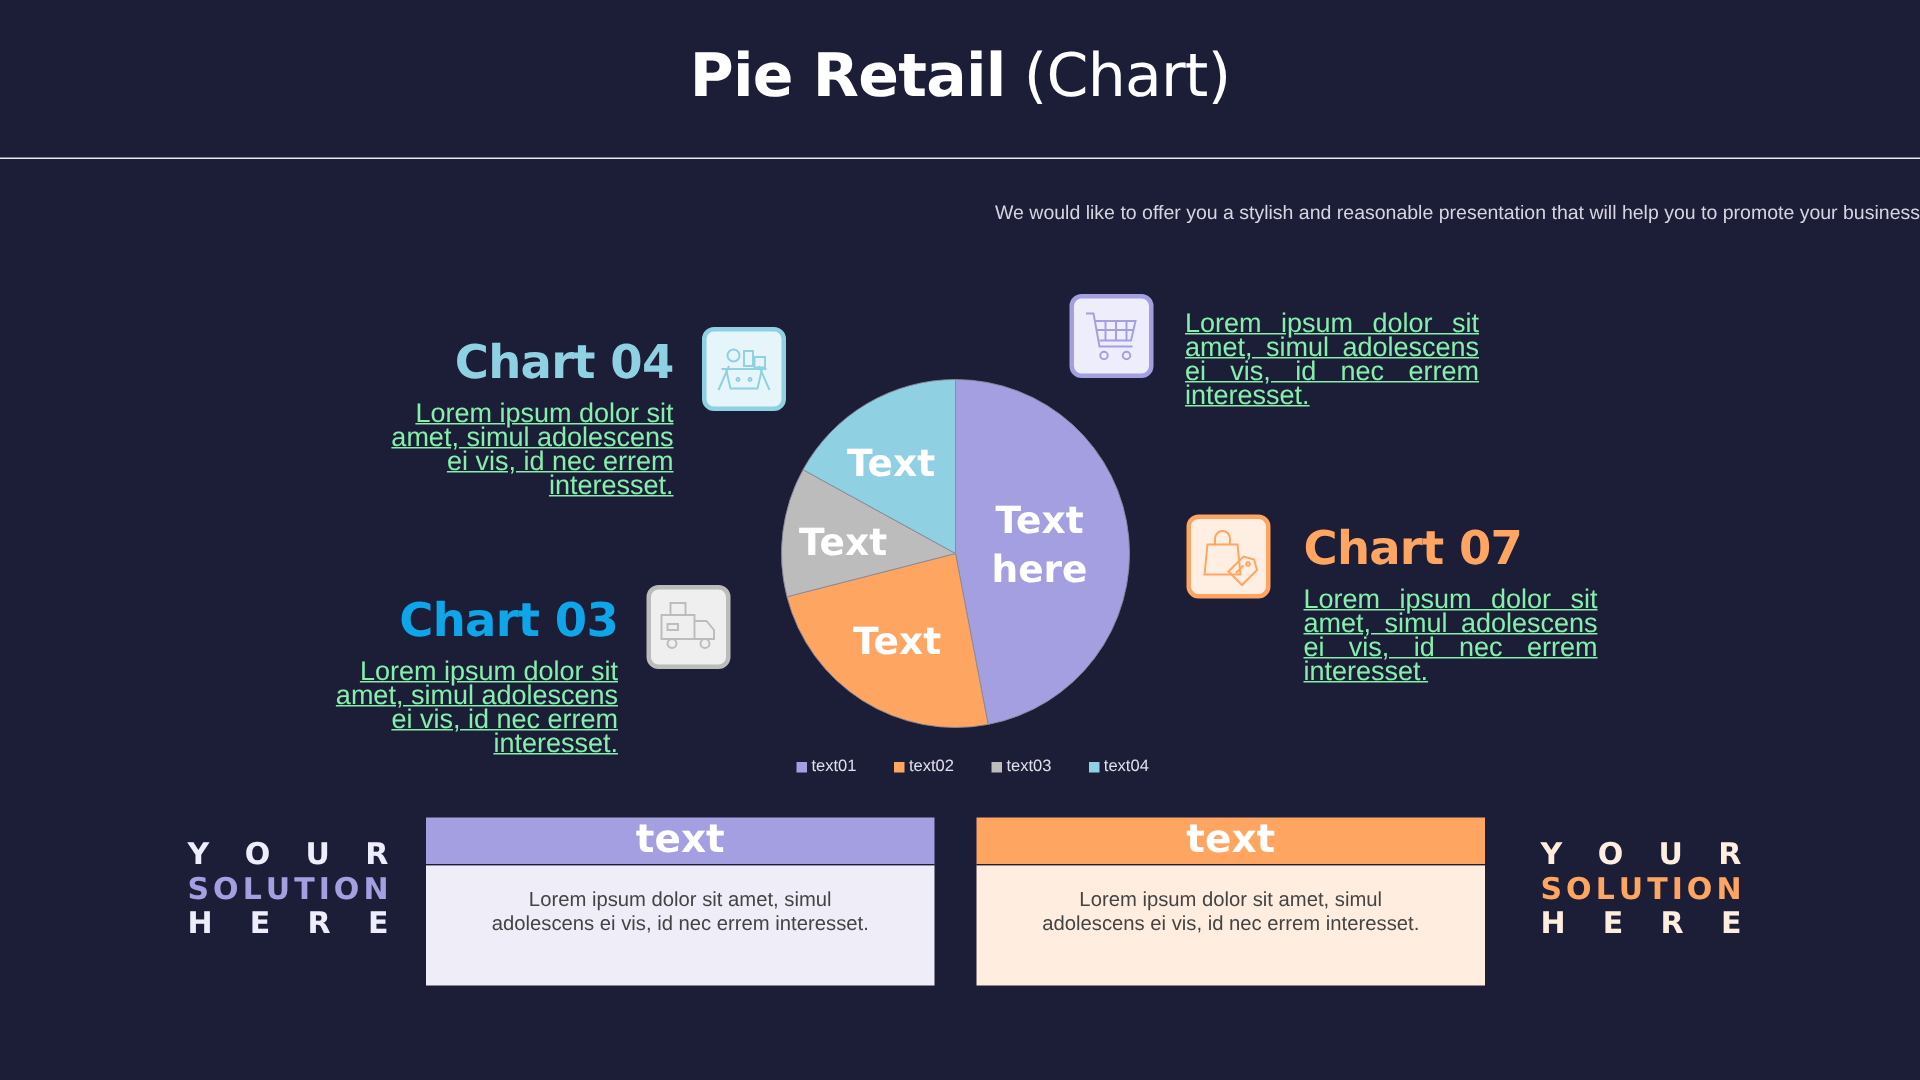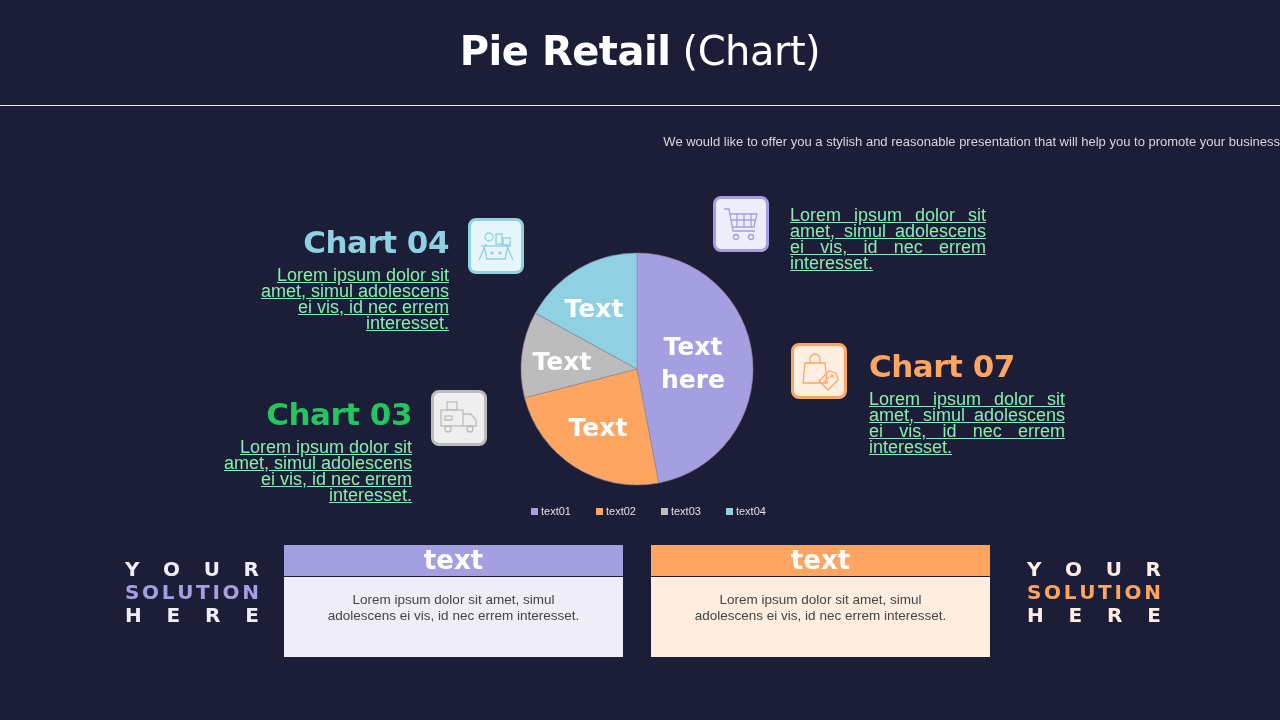--- a/index.html
+++ b/index.html
@@ -105,21 +105,21 @@
   <svg width="42" height="40" viewBox="0 0 42 40" fill="none" stroke="#bcbcbc" stroke-width="1.3">
     <rect x="3" y="12" width="22" height="16"></rect>
     <rect x="9" y="4" width="10" height="8"></rect>
     <path d="M25 16 h8 l5 6 v6 h-13"></path>
     <rect x="7" y="18" width="7" height="4"></rect>
     <circle cx="10" cy="31" r="3"></circle>
       <circle cx="32" cy="31" r="3"></circle>
   </svg>
 </div>
 <div class="abs left-block" style="left:215px; top:396px; width:197px;">
-  <div class="chart-heading" style="color:#22c55e;">Chart 03</div>
+  <div class="chart-heading" style="color:#0ea5e9;">Chart 03</div>
   <div class="chart-body" style="margin-top:7px;">Lorem ipsum dolor sit amet, simul adolescens ei vis, id nec errem interesset.</div>
 </div>
 
 <div class="abs icon-box" style="left:468px; top:218px; border-color:#8fd0e2; background:#e5f5fa;">
   <svg width="40" height="40" viewBox="0 0 40 40" fill="none" stroke="#8fd0e2" stroke-width="1.3">
     <path d="M5 20 h30"></path>
     <path d="M8 20 l3 13 h18 l3 -13"></path>
     <path d="M3 34 l7 -16 M37 34 l-7 -16"></path>
     <circle cx="13" cy="11" r="4"></circle>
     <rect x="20" y="8" width="6" height="10"></rect>

